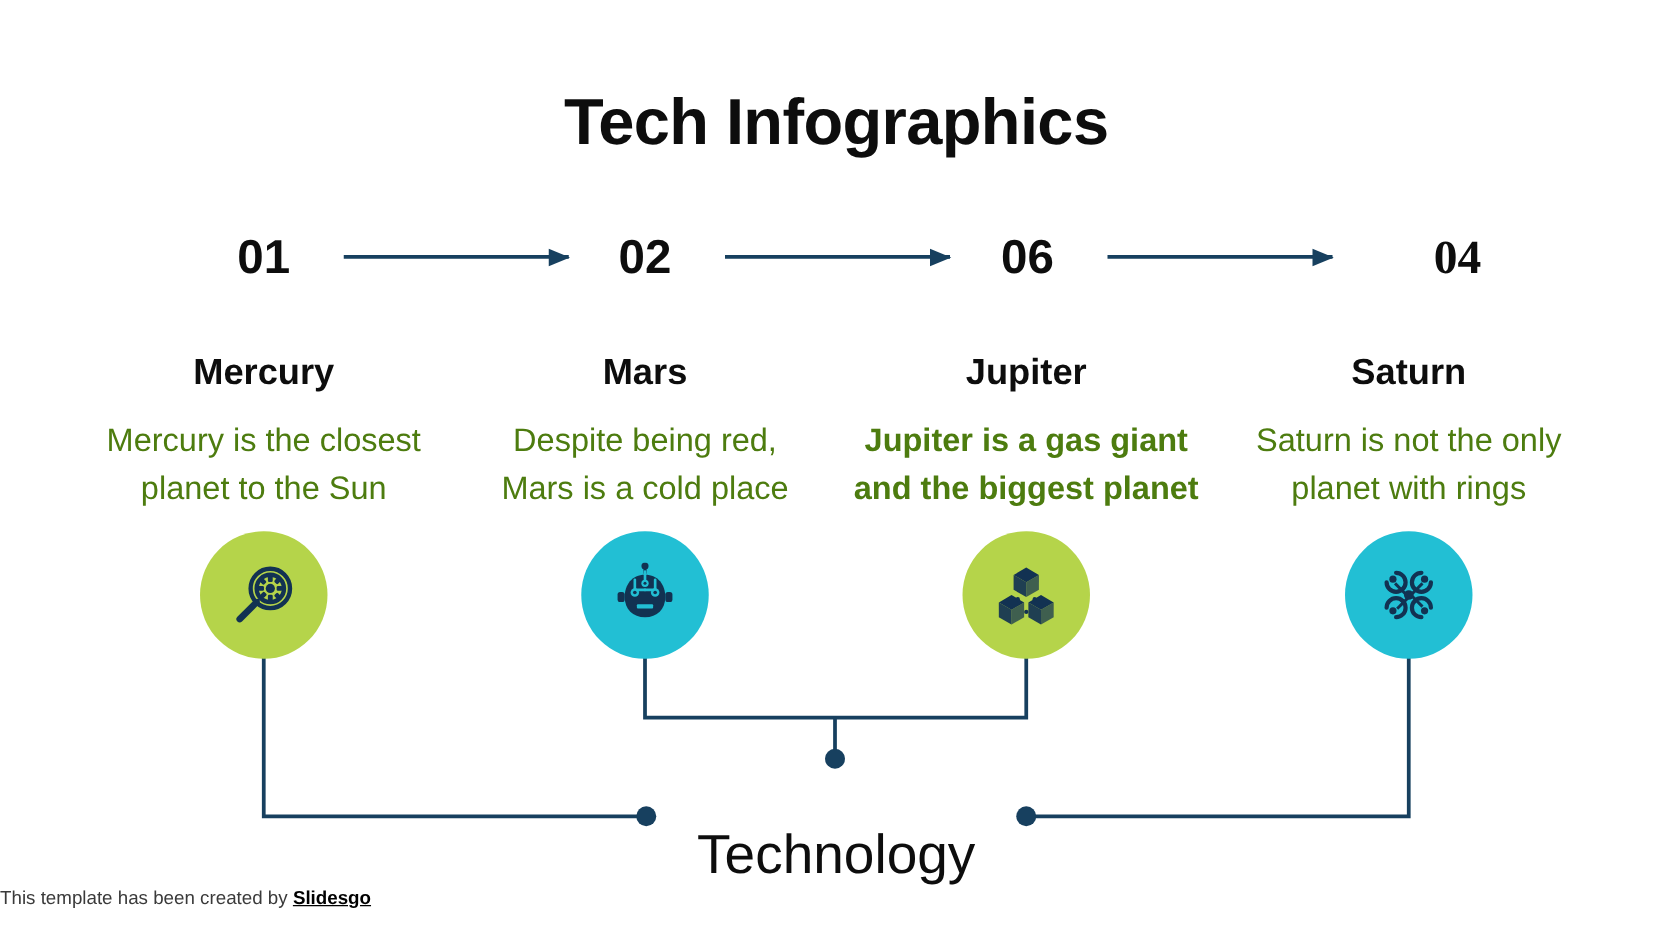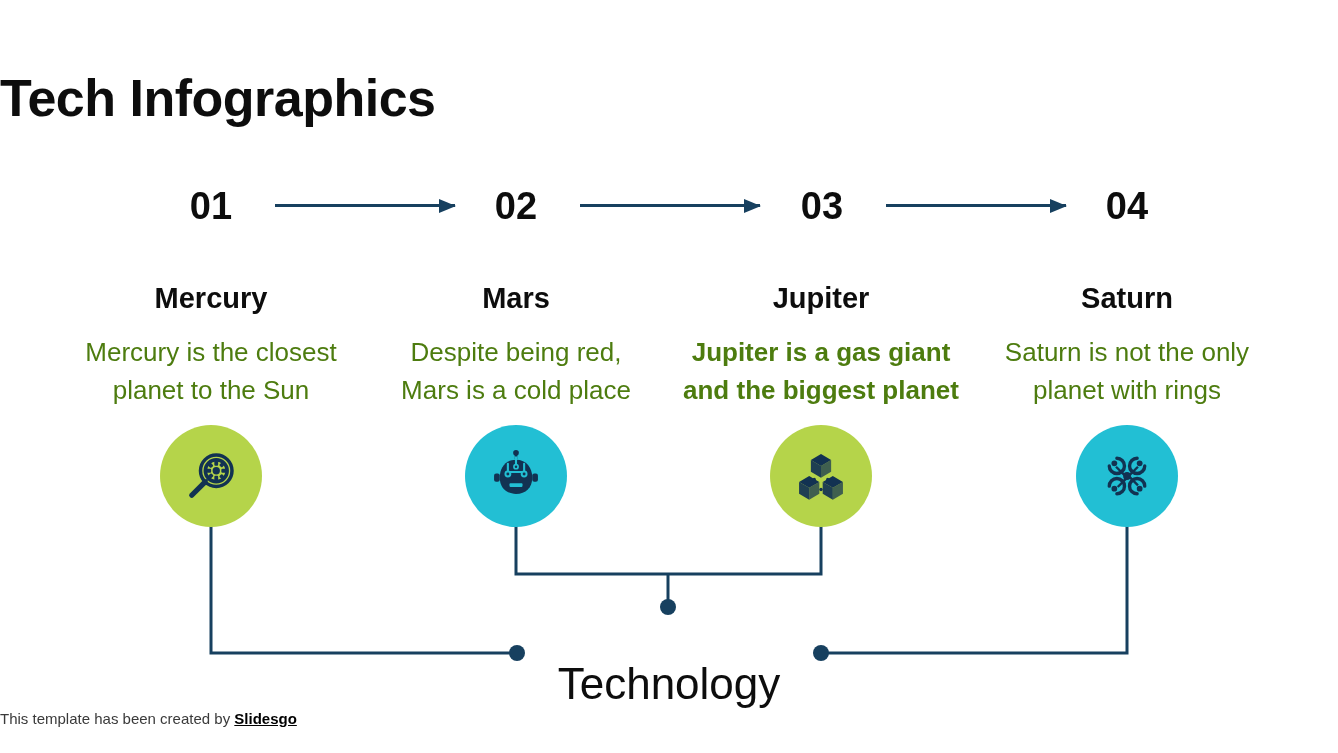--- a/index.html
+++ b/index.html
@@ -18,21 +18,21 @@
     background: #ffffff;
     overflow: hidden;
   }
 
   
   .slide-title {
     position: absolute;
     left: 0;
     top: 70px;
     width: 1338px;
-    text-align: left;
+    text-align: center;
     font-size: 52px;
     font-weight: 700;
     letter-spacing: -0.5px;
     color: #0d0d0d;
     line-height: 1.1;
   }
 
   
   .steps-row {
     position: absolute;
@@ -48,21 +48,21 @@
     text-align: center;
     font-size: 38px;
     font-weight: 700;
     color: #0d0d0d;
     line-height: 62px;
     letter-spacing: 0px;
   }
   .step-num.n1 { left: 151px; }
   .step-num.n2 { left: 456px; }
   .step-num.n3 { left: 762px; }
-  .step-num.n4 { left: 1067px; }
+  .step-num.n4 { left: 1106px; font-family: Liberation Serif, serif; }
 
   .arrow {
     position: absolute;
     top: 24px;
     height: 14px;
   }
   .arrow .shaft {
     position: absolute;
     left: 0;
     top: 5px;
@@ -167,21 +167,21 @@
 </head>
 <body>
 
 <div id="slide">
 
   <div class="slide-title">Tech Infographics</div>
 
   <div class="steps-row">
     <div class="step-num n1">01</div>
     <div class="step-num n2">02</div>
-    <div class="step-num n3">03</div>
+    <div class="step-num n3">06</div>
     <div class="step-num n4">04</div>
 
     <div class="arrow a1">
       <span class="shaft"></span>
       <span class="head"></span>
     </div>
     <div class="arrow a2">
       <span class="shaft"></span>
       <span class="head"></span>
     </div>

